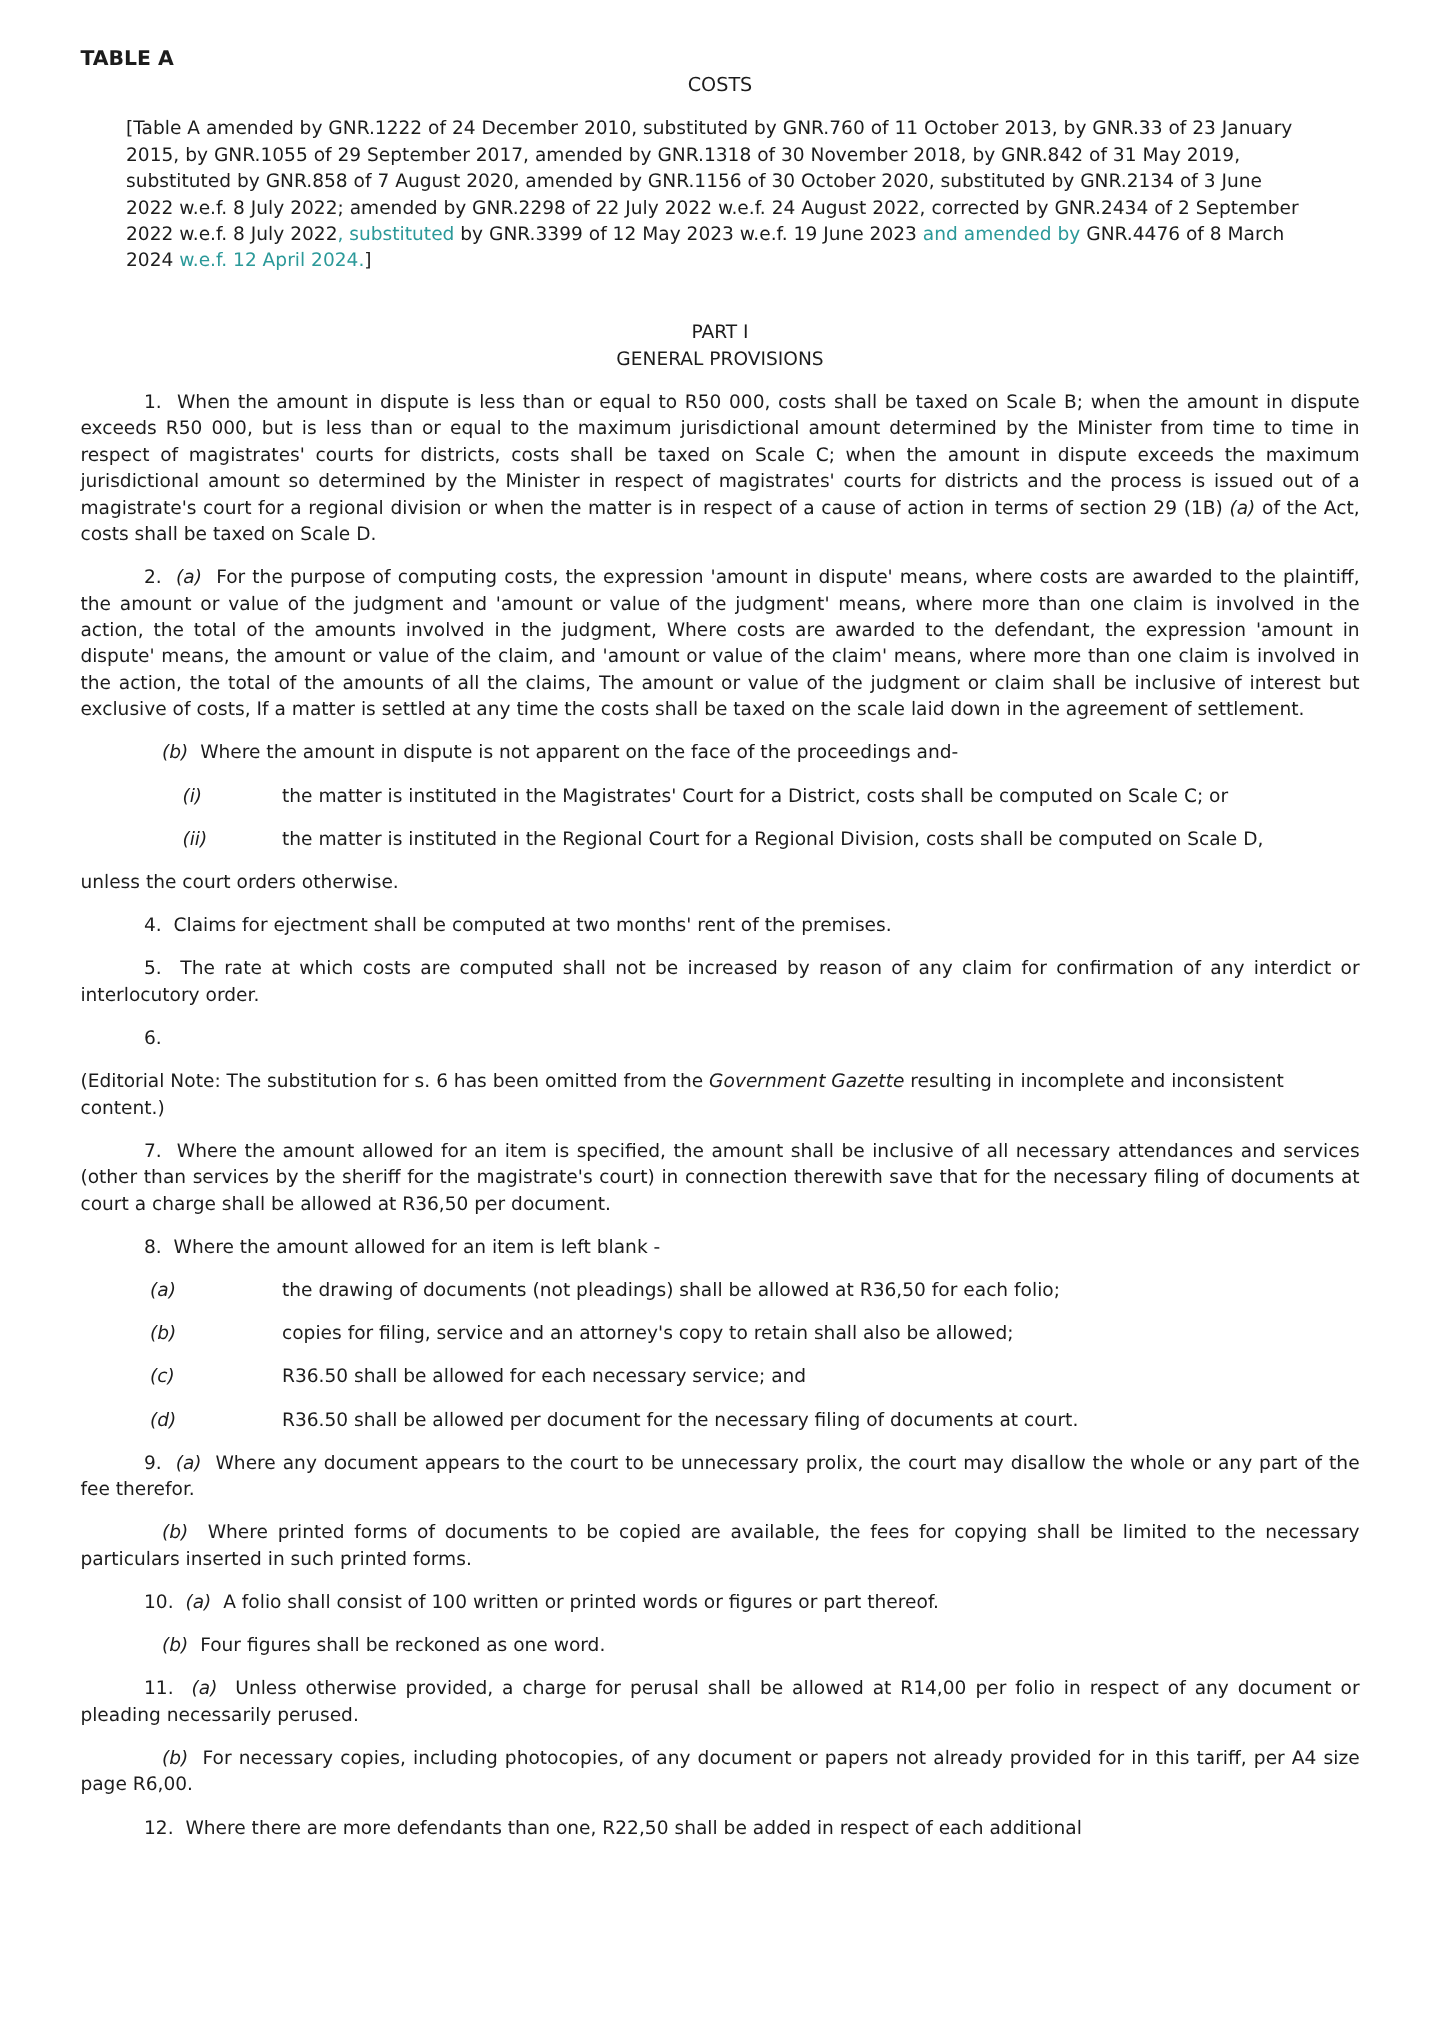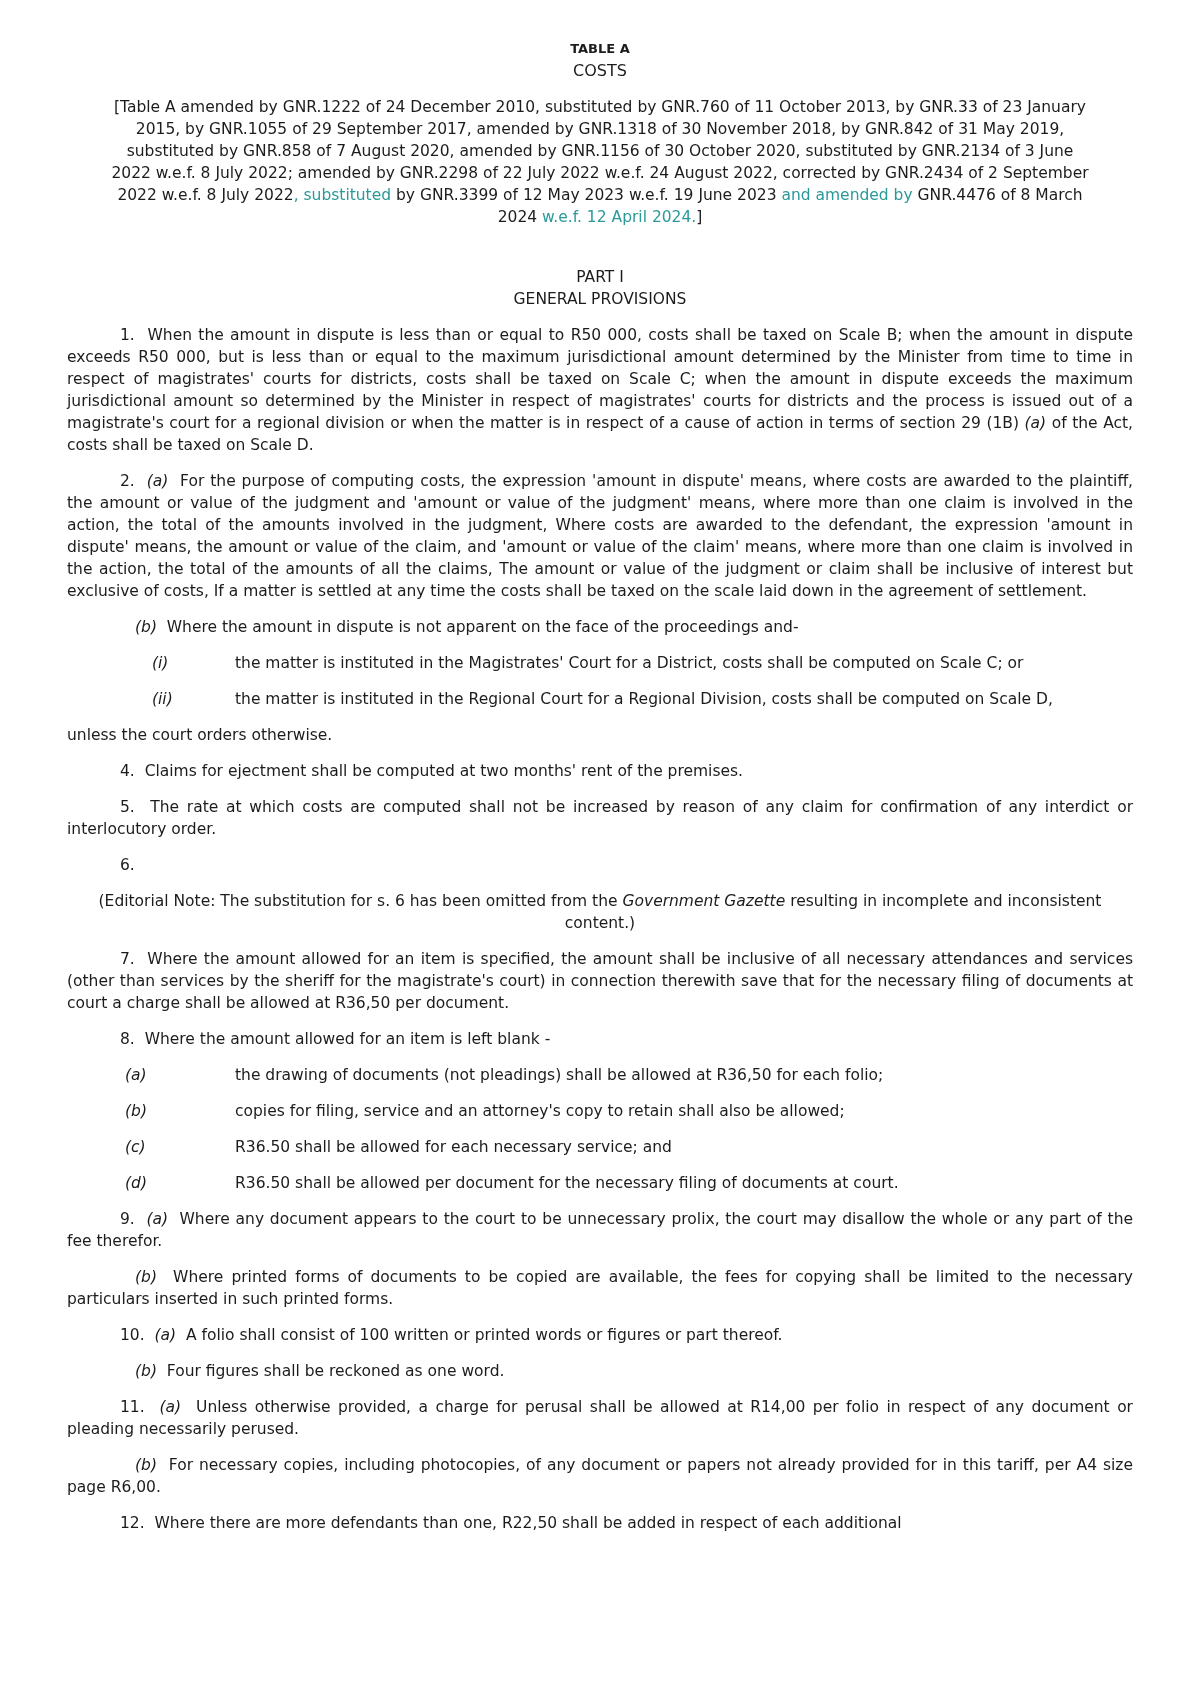--- a/index.html
+++ b/index.html
@@ -8,30 +8,30 @@
     height: 1698px;
     overflow: hidden;
     background: #ffffff;
     color: var(--body-text, #1c1c1c);
     font-family: "DejaVu Sans", "Liberation Sans", sans-serif;
     font-size: 15.5px;
     line-height: 22px;
     box-sizing: border-box;
     padding: 38px 67px 0 67px;
   }
-  .doc-title { text-align: center; font-weight: bold; font-size: 13px; }
+  .doc-title { font-weight: bold; font-size: 17px; }
   .doc-subtitle { text-align: center; font-size: 16px; }
-  .amendment { text-align: center; margin: 14px auto 0 auto; max-width: 990px; }
+  .amendment { margin: 14px auto 0 auto; max-width: 990px; }
   .part-heading { text-align: center; margin-top: 38px; }
   .part-subheading { text-align: center; }
   p { margin: 0; }
   .para { margin-top: 14px; text-align: justify; text-indent: 53px; }
   .para.sub { text-indent: 68px; }
   .para.noindent { text-indent: 0; text-align: left; }
-  .para.centered { text-indent: 0; text-align: center; }
+  .para.centered { text-indent: 0; text-align: left; }
   .li { display: flex; margin-top: 14px; }
   .li.roman { margin-left: 85px; }
   .li.roman .marker { flex: none; width: 35px; }
   .li.alpha { margin-left: 58px; }
   .li.alpha .marker { flex: none; width: 62px; }
   .li .li-text { text-align: justify; margin-left: 48px; }
   .marker { font-style: italic; }
   .it { font-style: italic; }
   .teal { color: var(--teal, #2b9999); }
   a.doclink { color: var(--link, #3e7fc1); text-decoration: underline; cursor: pointer; }

